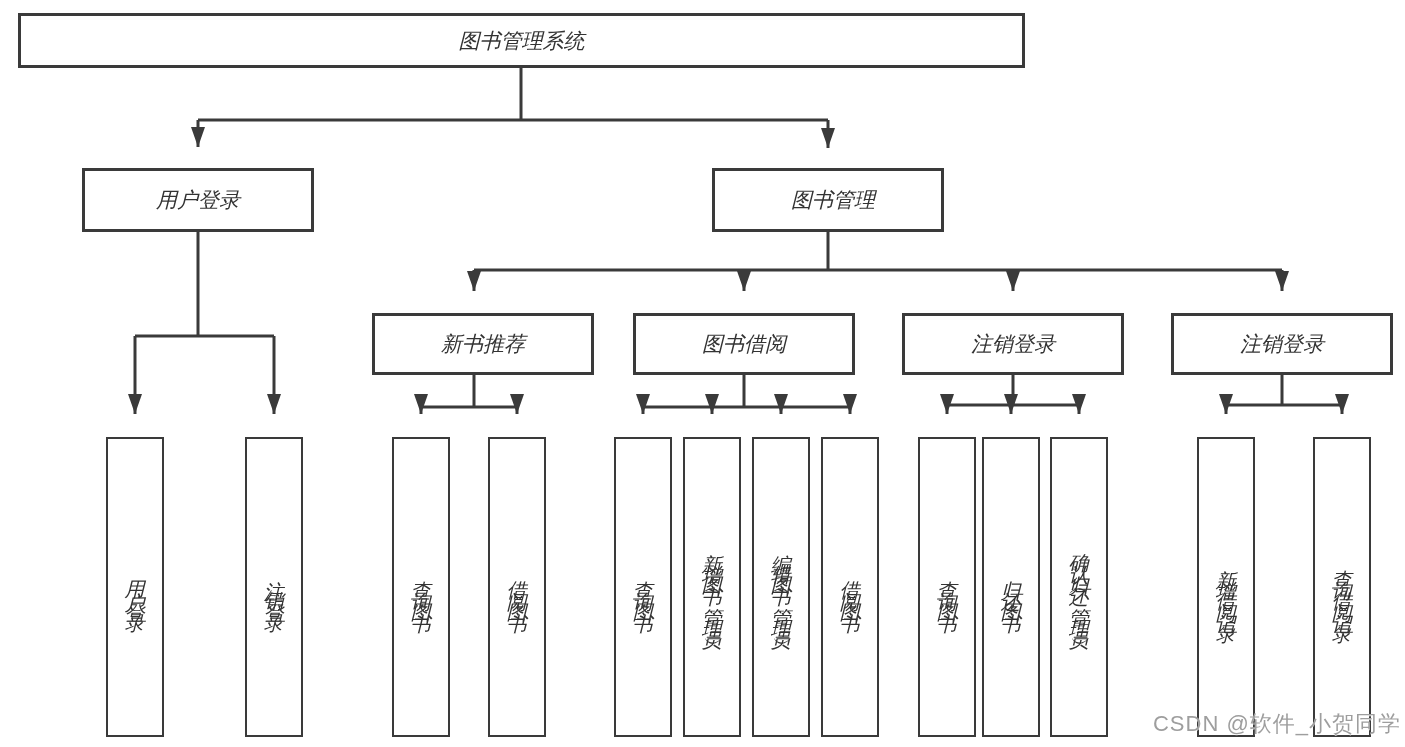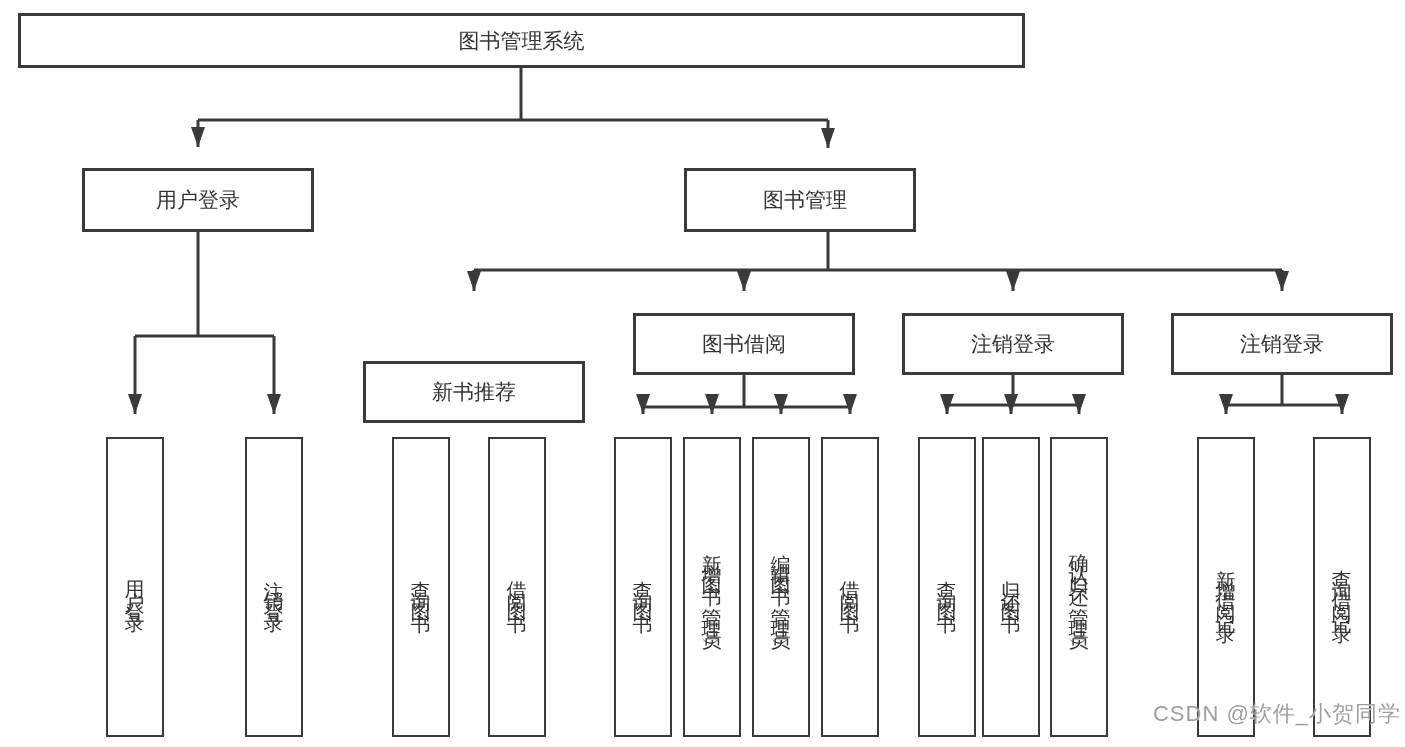--- a/index.html
+++ b/index.html
@@ -20,35 +20,36 @@
   svg.connectors{position:absolute;left:0;top:0;width:1405px;height:747px;}
   svg.connectors path.wire{fill:none;stroke:var(--line);stroke-width:3;}
   svg.connectors .head{fill:var(--line);}
   .box{
     position:absolute;
     box-sizing:border-box;
     background:#fff;
     border:3px solid var(--line);
     display:flex;align-items:center;justify-content:center;
     text-align:center;
+    font-style:italic;
   }
   .root{left:18px;top:13px;width:1007px;height:55px;font-size:21px;}
   .lvl2{top:168px;width:232px;height:64px;font-size:21px;}
   .lvl3{top:313px;width:222px;height:62px;font-size:21px;}
   .vbox{
     top:437px;width:58px;height:300px;
     border-width:2px;
     writing-mode:vertical-lr;
     font-size:20px;
     letter-spacing:11px;
     line-height:1;
   }
   .watermark{
     position:absolute;
-    right:4px;bottom:18px;
+    right:4px;bottom:8px;
     font-size:22px;
     color:var(--watermark);
     letter-spacing:1px;
     text-shadow:0 1px 0 rgba(255,255,255,0.7);
   }
 </style>
 </head>
 <body>
 
 <div class="canvas">
@@ -104,23 +105,23 @@
     <g>
       <path class="wire" d="M1282,375 V405 M1226,405 H1342"></path>
       <path class="wire" d="M1226,405 V414" marker-end="url(#arrow)"></path>
       <path class="wire" d="M1342,405 V414" marker-end="url(#arrow)"></path>
     </g>
   </svg>
 
   <div class="box root">图书管理系统</div>
 
   <div class="box lvl2" style="left:82px;">用户登录</div>
-  <div class="box lvl2" style="left:684px;padding-left:10px;">图书管理</div>
+  <div class="box lvl2" style="left:712px;padding-left:10px;">图书管理</div>
 
-  <div class="box lvl3" style="left:363px;margin-top:48px;">新书推荐</div>
+  <div class="box lvl3" style="left:372px;">新书推荐</div>
   <div class="box lvl3" style="left:633px;">图书借阅</div>
   <div class="box lvl3" style="left:902px;">注销登录</div>
   <div class="box lvl3" style="left:1171px;">注销登录</div>
 
   <div class="box vbox" style="left:106px;">用户登录</div>
   <div class="box vbox" style="left:245px;">注销登录</div>
 
   <div class="box vbox" style="left:392px;">查询图书</div>
   <div class="box vbox" style="left:488px;">借阅图书</div>
 

